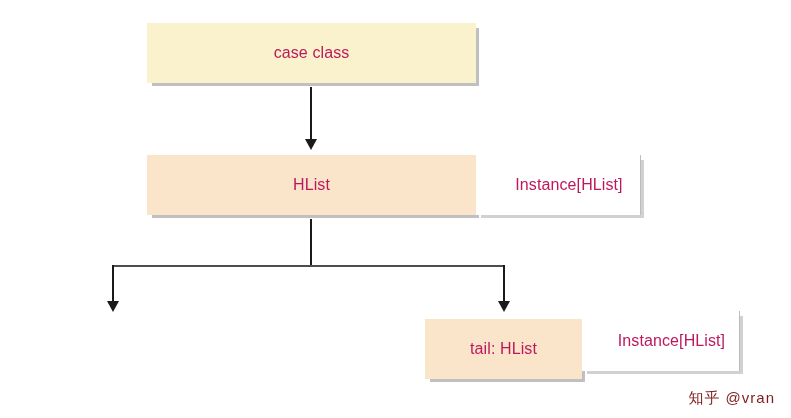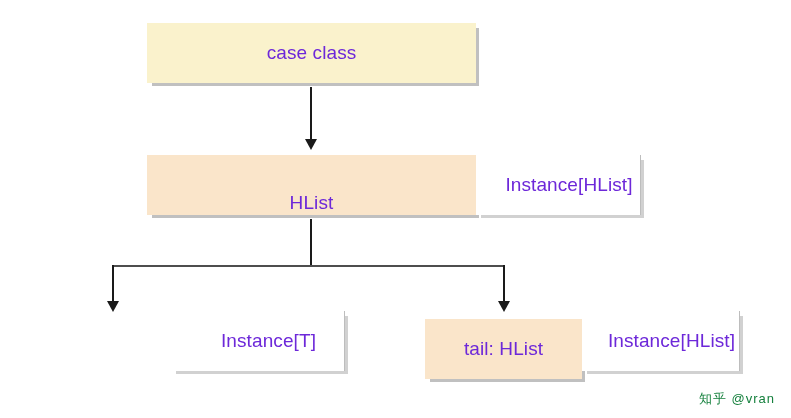--- a/index.html
+++ b/index.html
@@ -20,22 +20,22 @@
     background: #ffffff;
   }
 
   
   .node {
     position: absolute;
     box-sizing: border-box;
     display: flex;
     align-items: center;
     justify-content: center;
-    font-size: 19px;
-    color: #6d28d9;
+    font-size: 16px;
+    color: #be185d;
     letter-spacing: 0.1px;
     white-space: nowrap;
     line-height: 1.2;
   }
   .node.fill-yellow {
     background: #faf2cc;
     box-shadow: 4px 4px 0 -1px rgba(140,140,140,0.55);
   }
   .node.fill-peach {
     background: #fae5ca;
@@ -66,55 +66,52 @@
     border-left: 6px solid transparent;
     border-right: 6px solid transparent;
     border-top: 11px solid #1a1a1a;
   }
 
   
   #watermark {
     position: absolute;
     right: 16px;
     bottom: 10px;
-    font-size: 13px;
-    color: #15803d;
+    font-size: 15px;
+    color: #7f1d1d;
     letter-spacing: 1px;
     user-select: none;
   }
 </style>
 </head>
 <body>
 
 <div id="canvas">
 
   <div class="node fill-yellow" style="left:147px; top:23px; width:329px; height:60px;">
     <span>case class</span>
   </div>
 
   <div class="vline" style="left:310px; top:87px; height:52px;"></div>
   <div class="arrowhead" style="left:305px; top:139px;"></div>
 
-  <div class="node fill-peach" style="left:147px; top:155px; width:329px; height:60px;align-items:flex-end;">
+  <div class="node fill-peach" style="left:147px; top:155px; width:329px; height:60px;">
     <span>HList</span>
   </div>
   <div class="node fill-white" style="left:476px; top:155px; width:165px; height:60px;">
     <span>Instance[HList]</span>
   </div>
 
   <div class="vline" style="left:310px; top:219px; height:48px;"></div>
   <div class="hline" style="left:112px; top:265px; width:393px;"></div>
   <div class="vline" style="left:112px; top:265px; height:40px;"></div>
   <div class="arrowhead" style="left:107px; top:301px;"></div>
   <div class="vline" style="left:503px; top:265px; height:40px;"></div>
   <div class="arrowhead" style="left:498px; top:301px;"></div>
 
-  <div class="node fill-white" style="left:171px; top:311px; width:174px; height:60px;">
-    <span>Instance[T]</span>
-  </div>
 
   <div class="node fill-peach" style="left:425px; top:319px; width:157px; height:60px;">
     <span>tail: HList</span>
   </div>
   <div class="node fill-white" style="left:582px; top:311px; width:158px; height:60px;">
     <span>Instance[HList]</span>
   </div>
 
   <div id="watermark">知乎 @vran</div>
 

